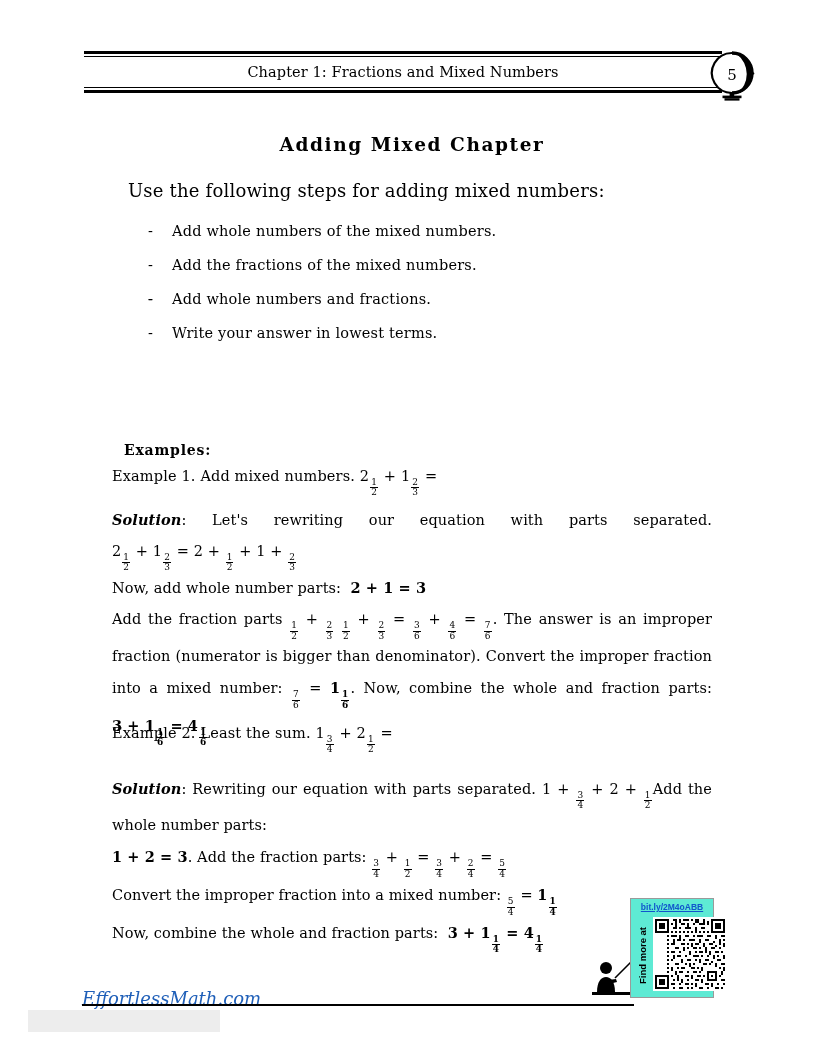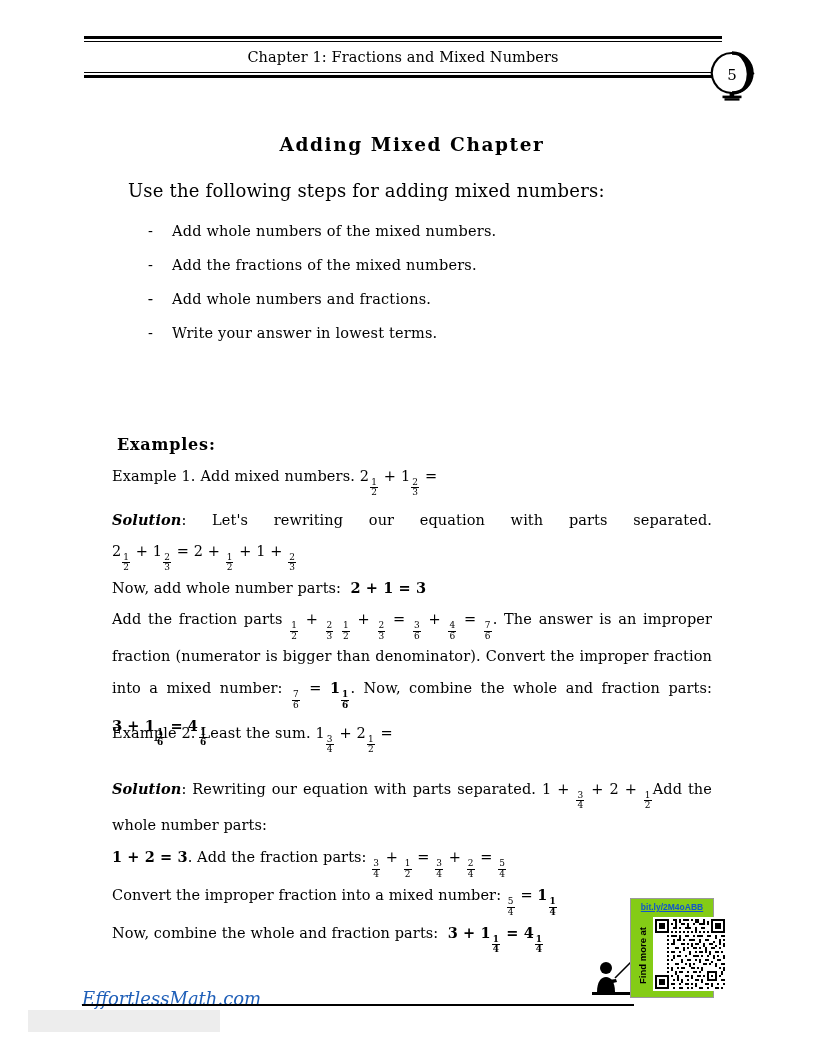--- a/index.html
+++ b/index.html
@@ -19,21 +19,21 @@
   
   .page {
     position: absolute;
     inset: 0;
   }
 
   
   .header {
     position: absolute;
     left: 84px;
-    top: 36px;
+    top: 51px;
     width: 638px;
     height: 44px;
   }
   .rule-thick {
     height: 3px;
     background: #000;
     width: 100%;
   }
   .rule-thin {
     height: 1px;
@@ -114,22 +114,22 @@
   ul.steps li .dash {
     position: absolute;
     left: 14px;
     top: 0;
   }
 
   h2.examples-head {
     position: absolute;
     top: 430px;
     left: 0;
-    margin: 5px;
-    font-size: 16px;
+    margin: 12px;
+    font-size: 14px;
     font-weight: bold;
     letter-spacing: 0.8px;
   }
 
   .ex-block { position: absolute; left: 0; width: 600px; }
   .ex1 { top: 468px; }
   .ex2 { top: 725px; }
 
   .ex-line {
     font-size: 14.5px;
@@ -164,21 +164,21 @@
   .mbold { font-weight: bold; }
 
   
   .qr-box {
     position: absolute;
     left: 630px;
     top: 898px;
     width: 84px;
     height: 100px;
     border: 1px solid #9a9a9a;
-    background: #84cc16;
+    background: #5eead4;
     box-sizing: border-box;
     display: flex;
     flex-direction: row;
     align-items: center;
   }
   .qr-link {
     position: absolute;
     top: 3px;
     left: 0;
     width: 100%;

